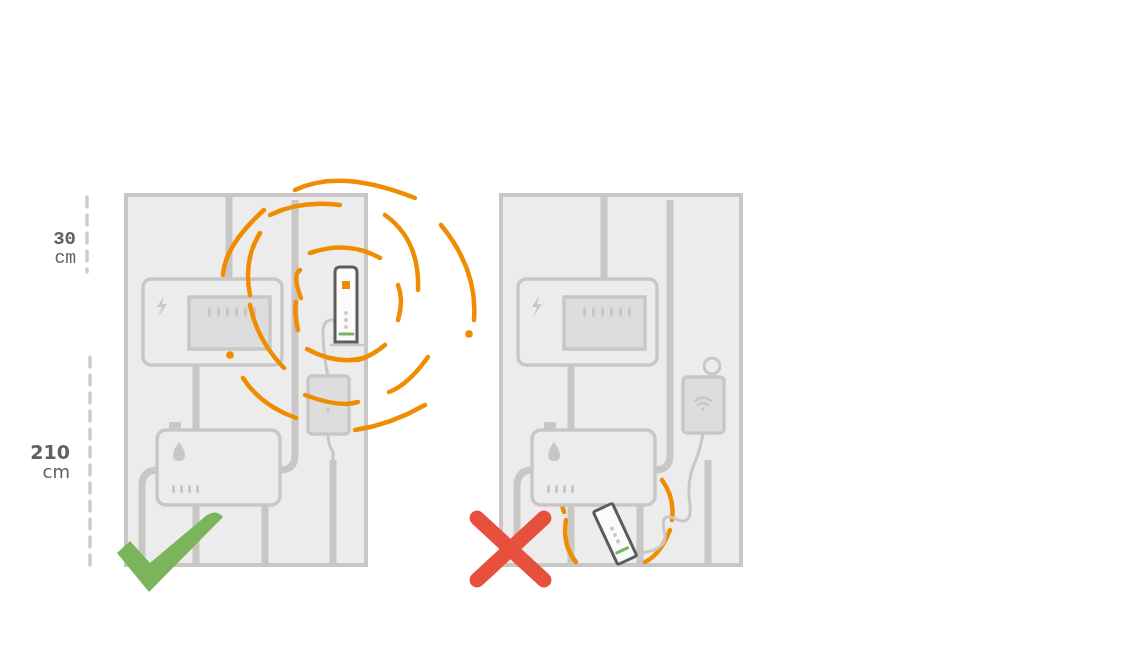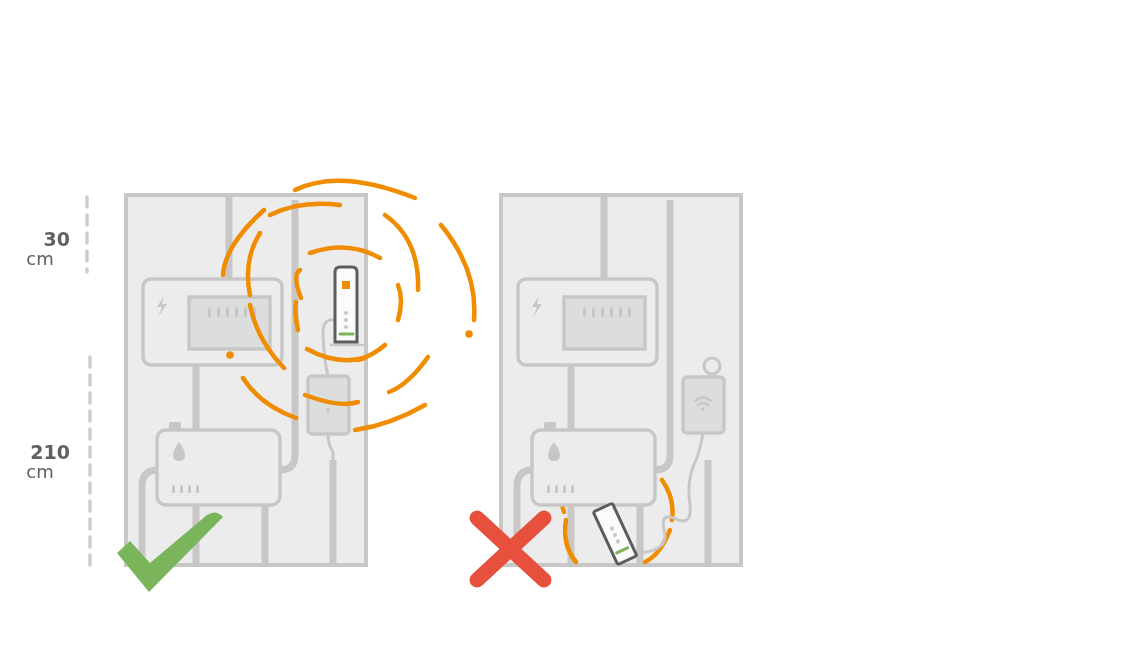--- a/index.html
+++ b/index.html
@@ -1,26 +1,26 @@
 <!DOCTYPE html>
 <html><head>
 <meta charset="utf-8">
 <style>
   html, body { margin: 0; padding: 0; background: #ffffff; }
   body { width: 1128px; height: 657px; position: relative; overflow: hidden;
          font-family: "DejaVu Sans", sans-serif; }
   .label { position: absolute; color: #5f6064; text-align: right; width: 60px; line-height: 19px; }
   .label .num { font-weight: bold; font-size: 19px; display: block; }
-  .label .unit { font-size: 18px; display: block; text-align: center; }
+  .label .unit { font-size: 18px; display: block; }
   svg { position: absolute; left: 0; top: 0; }
 </style>
 </head>
 <body>
 
-<div class="label" style="left:10px; top:230px;">
+<div class="label" style="left:16px; top:230px;font-family:Liberation Mono, monospace;">
   <span class="num">30</span>
   <span class="unit">cm</span>
 </div>
 <div class="label" style="left:10px; top:443px;">
   <span class="num">210</span>
   <span class="unit">cm</span>
 </div>
 
 <svg width="1128" height="657" viewBox="0 0 1128 657">
 

